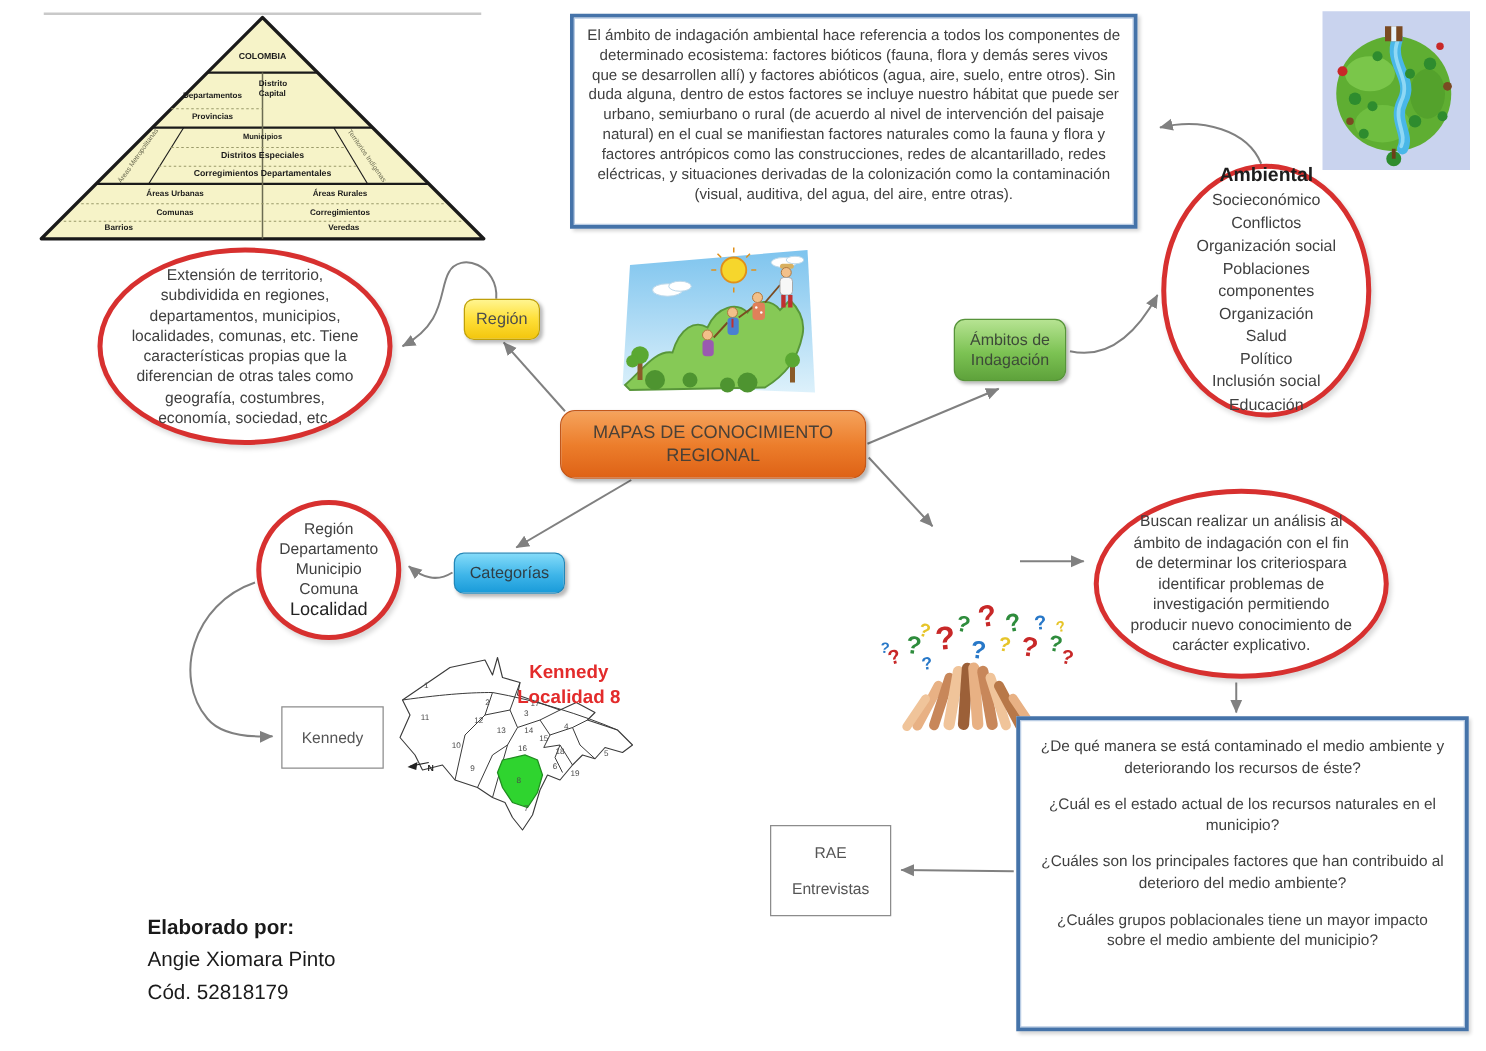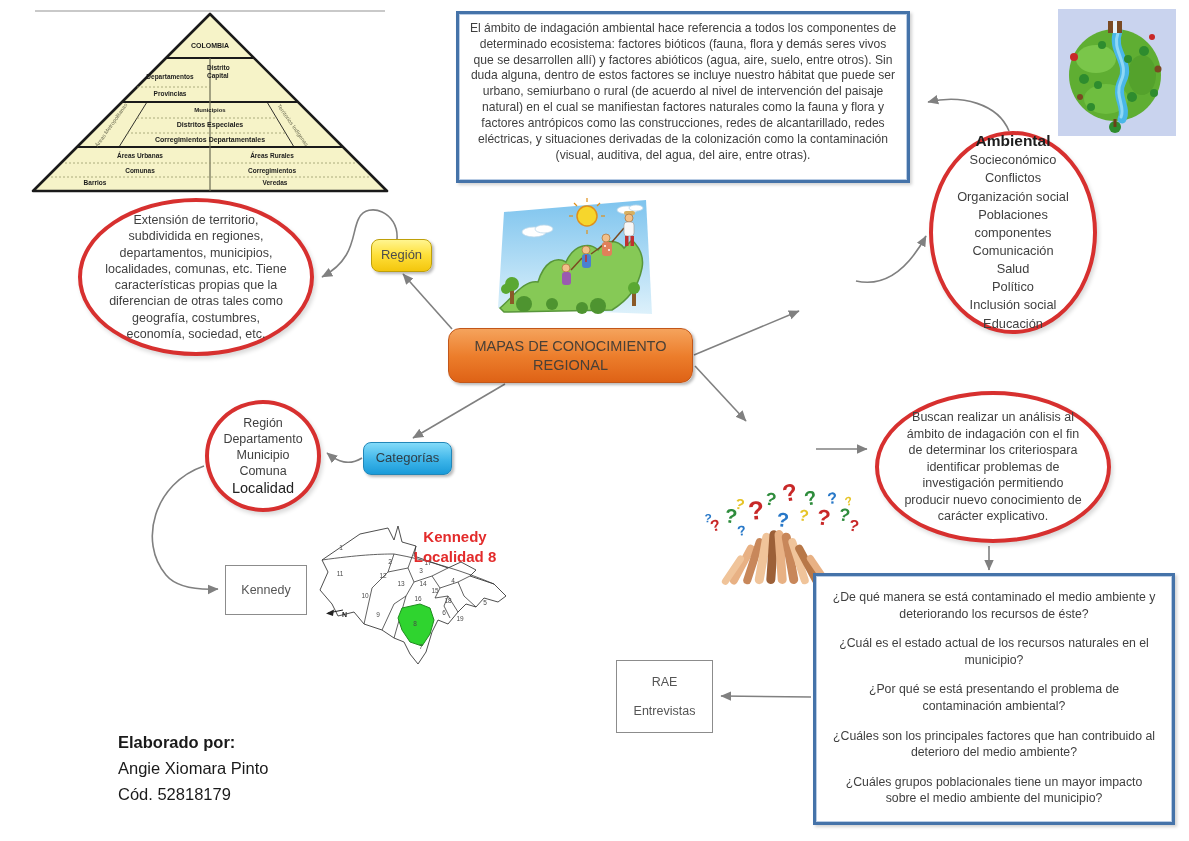--- a/index.html
+++ b/index.html
@@ -145,21 +145,21 @@
     <circle cx="22" cy="88" r="3" fill="#7a4a22"></circle>
   </svg>
 
   <div class="oval" id="oval-ambiental">
     <div class="oval-inner">
       <div class="t">Ambiental</div>
       <div class="i">Socieconómico</div>
       <div class="i">Conflictos</div>
       <div class="i">Organización social</div>
       <div class="i">Poblaciones componentes</div>
-      <div class="i">Comunicación</div>
+      <div class="i">Organización</div>
       <div class="i">Salud</div>
       <div class="i">Político</div>
       <div class="i">Inclusión social</div>
       <div class="i">Educación</div>
     </div>
   </div>
 
   <div class="oval" id="oval-extension">
     <span>Extensión de territorio, subdividida en regiones, departamentos, municipios, localidades, comunas, etc. Tiene características propias que la diferencian de otras tales como geografía, costumbres, economía, sociedad, etc.</span>
   </div>
@@ -221,20 +221,23 @@
     <circle cx="135" cy="22" r="4" fill="#f2c08a" stroke="#b07840" stroke-width="0.8"></circle>
     <rect x="130" y="26" width="10" height="14" rx="3" fill="#f7f7f7" stroke="#a0a0a0" stroke-width="0.7"></rect>
     <rect x="131" y="40" width="3.5" height="10" fill="#c03030"></rect>
     <rect x="136.5" y="40" width="3.5" height="10" fill="#c03030"></rect>
   </svg>
 
   <div class="node" id="node-title">
     <span>MAPAS DE CONOCIMIENTO REGIONAL</span>
   </div>
 
+  <div class="node" id="node-ambitos">
+    <span>Ámbitos de Indagación</span>
+  </div>
 
 
   <div class="oval" id="oval-buscan">
     <span>Buscan realizar un análisis al ámbito de indagación con el fin de determinar los criteriospara identificar problemas de investigación permitiendo producir nuevo conocimiento de carácter explicativo.</span>
   </div>
 
   <div class="node" id="node-categorias">
     <span>Categorías</span>
   </div>
 
@@ -332,21 +335,20 @@
   </div>
 
   <div class="plainbox" id="box-rae">
     <span>RAE</span>
     <span>Entrevistas</span>
   </div>
 
   <div class="bluebox" id="box-questions">
     <p>¿De qué manera se está contaminado el medio ambiente y deteriorando los recursos  de éste?</p>
     <p>¿Cuál es el estado actual de los recursos naturales en el municipio?</p>
-    <p>¿Por qué se está presentando el problema de contaminación ambiental?</p>
     <p>¿Cuáles son los principales factores que han contribuido al deterioro del medio ambiente?</p>
     <p>¿Cuáles grupos poblacionales tiene un mayor impacto sobre el medio ambiente del municipio?</p>
   </div>
 
   <div id="footer">
     <div class="bold">Elaborado por:</div>
     <div>Angie Xiomara Pinto</div>
     <div>Cód. 52818179</div>
   </div>
 

